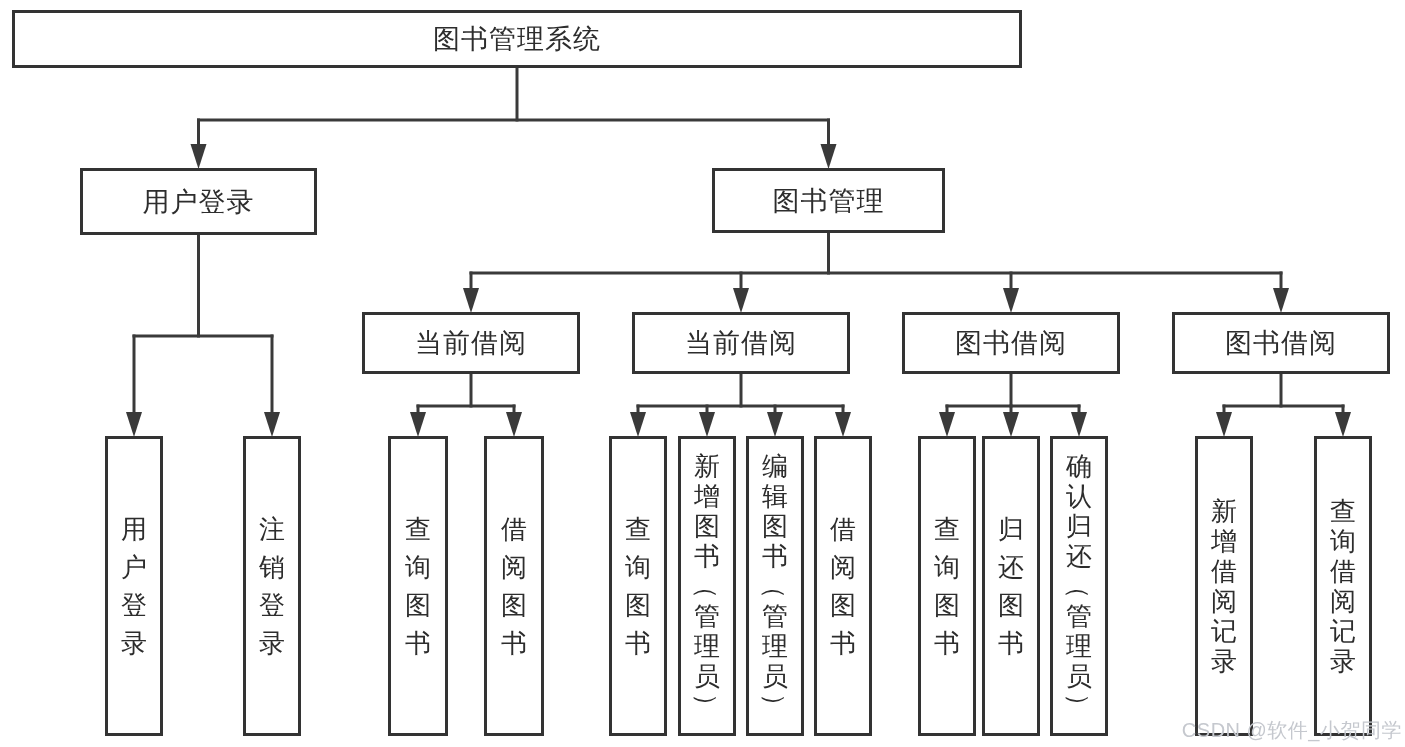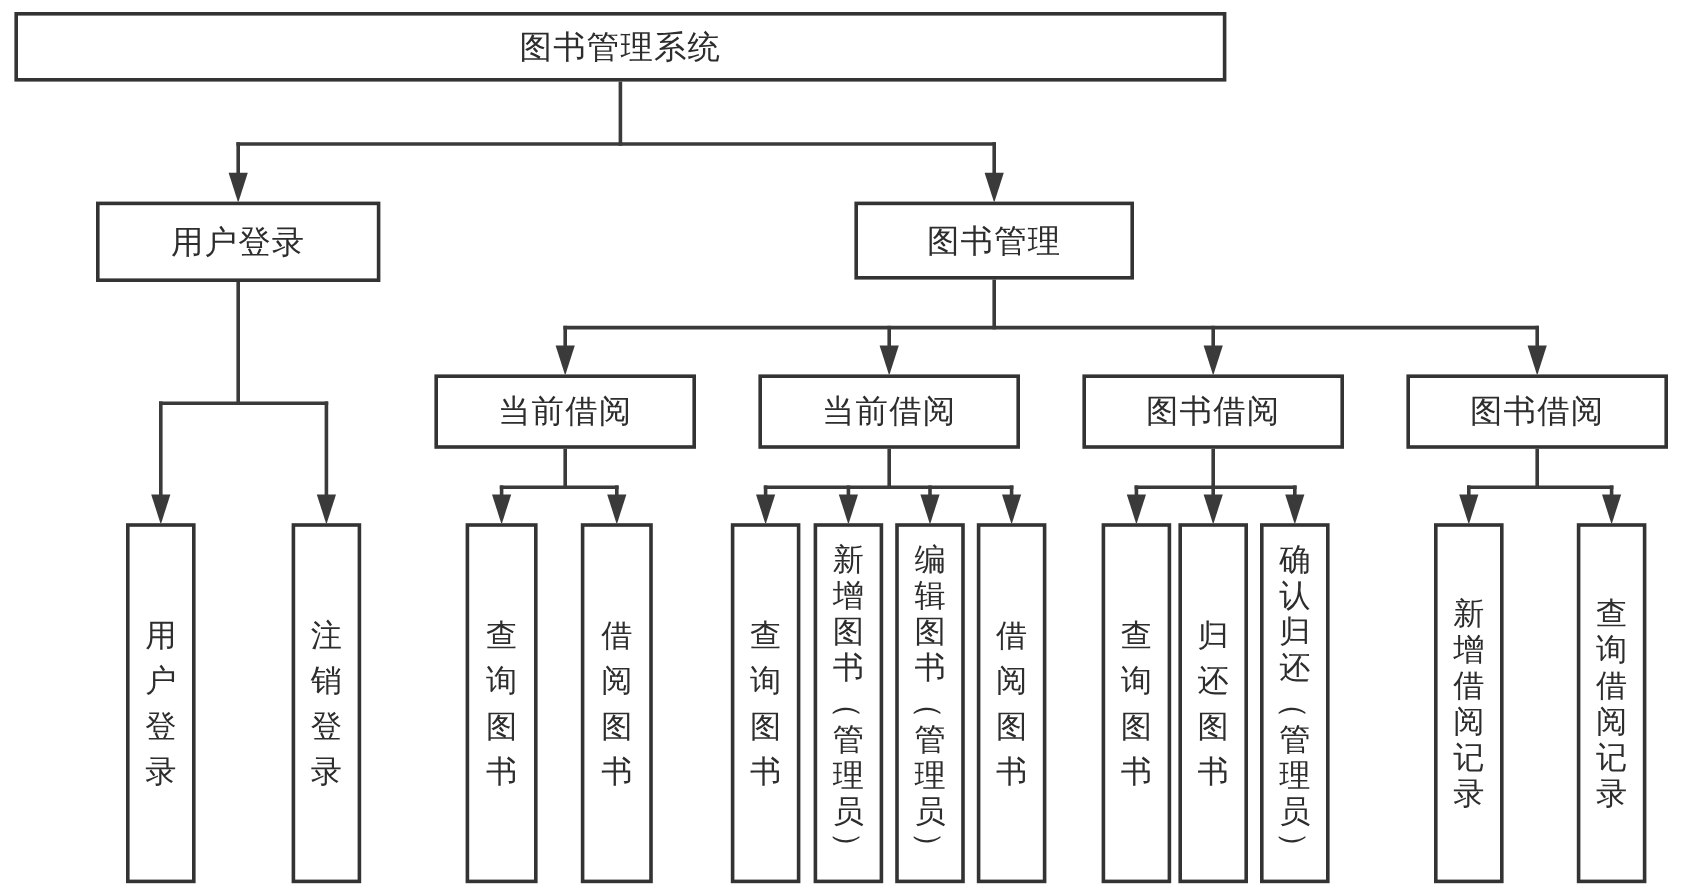--- a/index.html
+++ b/index.html
@@ -257,13 +257,14 @@
         <span class="label">
           <span class="ch" style="height: 30px;">查</span>
           <span class="ch" style="height: 30px;">询</span>
           <span class="ch" style="height: 30px;">借</span>
           <span class="ch" style="height: 30px;">阅</span>
           <span class="ch" style="height: 30px;">记</span>
           <span class="ch" style="height: 30px;">录</span>
         </span>
       </div>
     </div>
+  <div class="watermark">CSDN @软件_小贺同学</div>
 </div>
 
 </body></html>

